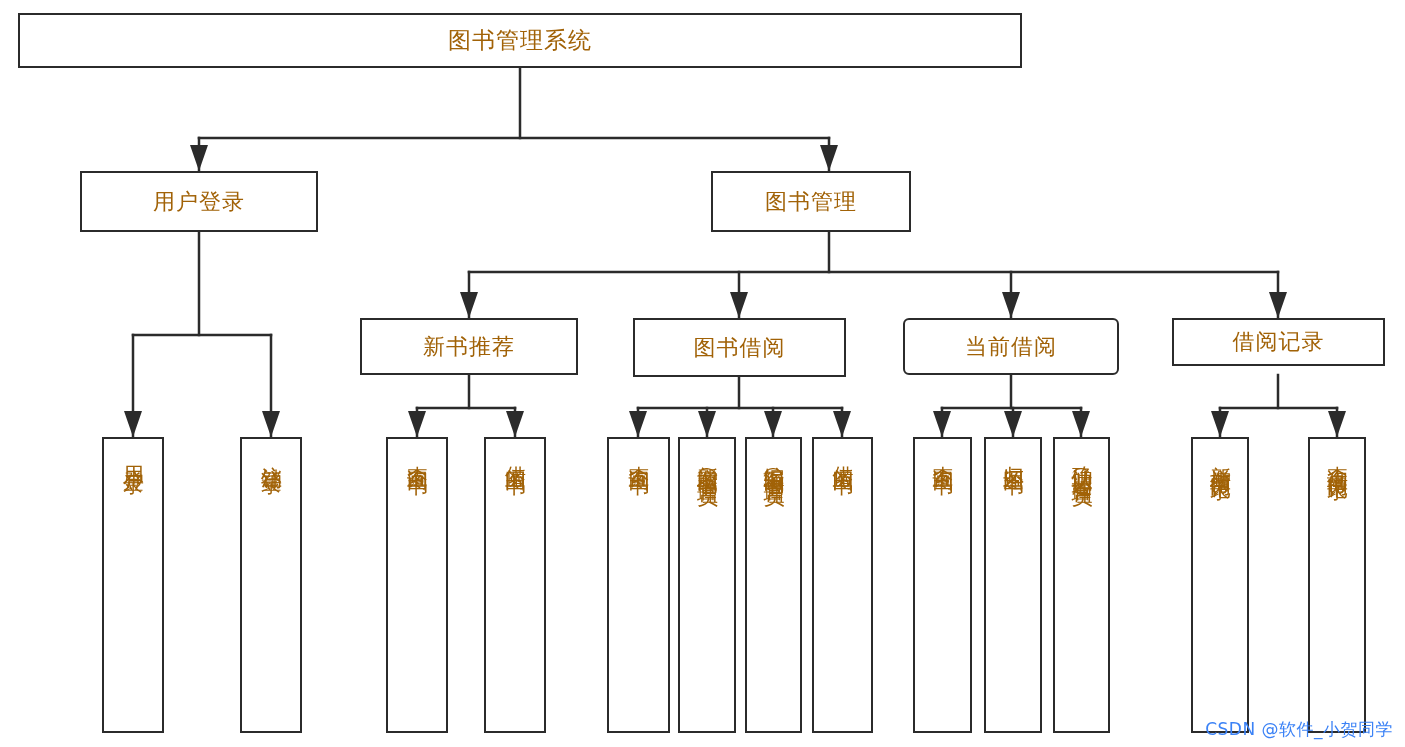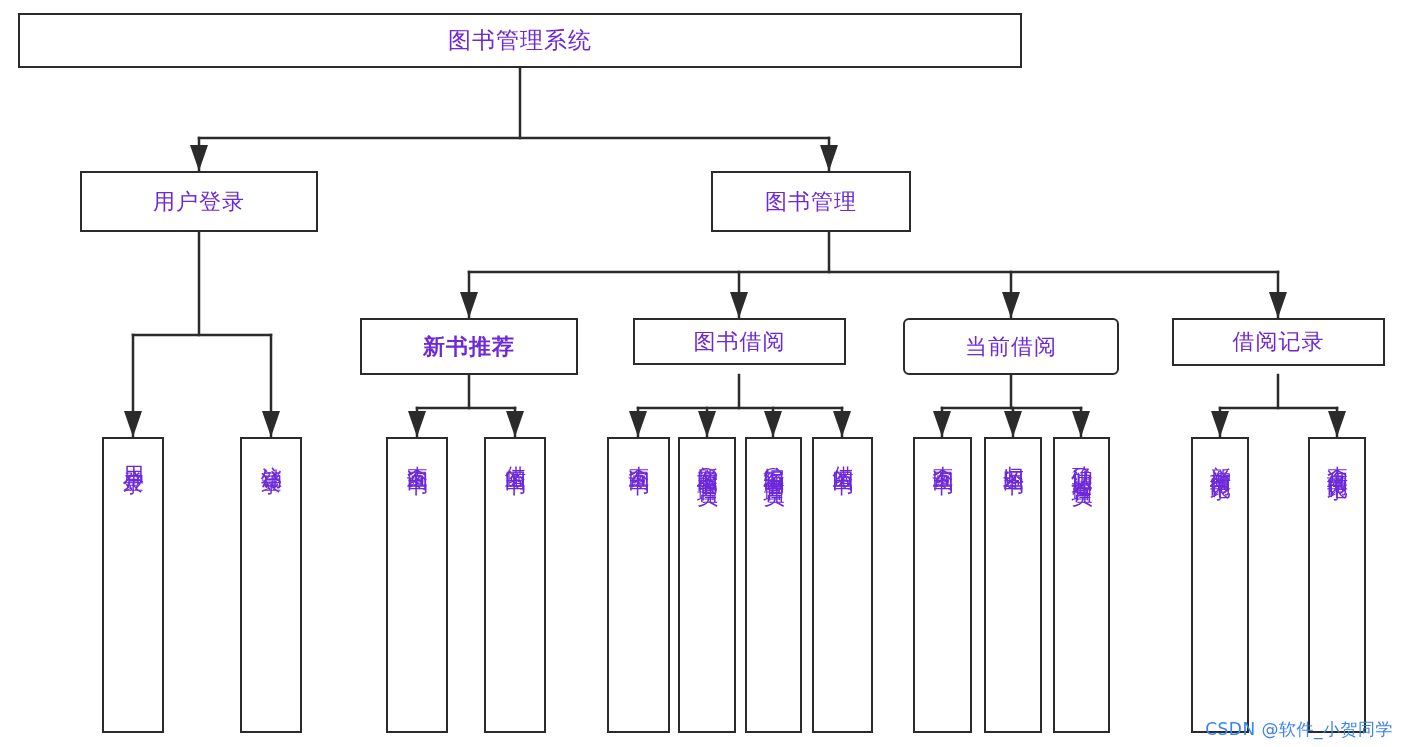--- a/index.html
+++ b/index.html
@@ -33,21 +33,21 @@
     border: 2.5px solid #2b2b2b;
     display: flex;
     align-items: center;
     justify-content: center;
     color: #222222;
   }
   .node-label {
     font-size: 22px;
     line-height: 1.15;
     letter-spacing: 1px;
-    color: #6d28d9;
+    color: #a16207;
     white-space: nowrap;
   }
   .node.horizontal .node-label {
     writing-mode: horizontal-tb;
   }
   .node.vertical {
     align-items: flex-start;
     justify-content: center;
     padding-top: 10px;
   }
@@ -137,24 +137,24 @@
     <span class="node-label">图书管理系统</span>
   </div>
 
   <div id="nodes-layer">
       <div class="node horizontal" style="left: 80px; top: 171px; width: 238px; height: 61px;">
         <span class="node-label">用户登录</span>
       </div>
       <div class="node horizontal" style="left: 711px; top: 171px; width: 200px; height: 61px;">
         <span class="node-label">图书管理</span>
       </div>
-      <div class="node horizontal" style="left: 360px; top: 318px; width: 218px; height: 57px; font-weight: bold;">
+      <div class="node horizontal" style="left: 360px; top: 318px; width: 218px; height: 57px;">
         <span class="node-label">新书推荐</span>
       </div>
-      <div class="node horizontal" style="left: 633px; top: 318px; width: 213px; height: 47px;">
+      <div class="node horizontal" style="left: 633px; top: 318px; width: 213px; height: 59px;">
         <span class="node-label">图书借阅</span>
       </div>
       <div class="node horizontal" style="left: 903px; top: 318px; width: 216px; height: 57px; border-radius: 6px;">
         <span class="node-label">当前借阅</span>
       </div>
       <div class="node horizontal" style="left: 1172px; top: 318px; width: 213px; height: 48px;">
         <span class="node-label">借阅记录</span>
       </div>
       <div class="node vertical" style="left: 102px; top: 437px; width: 62px; height: 296px;">
         <span class="node-label">用户登录</span>

